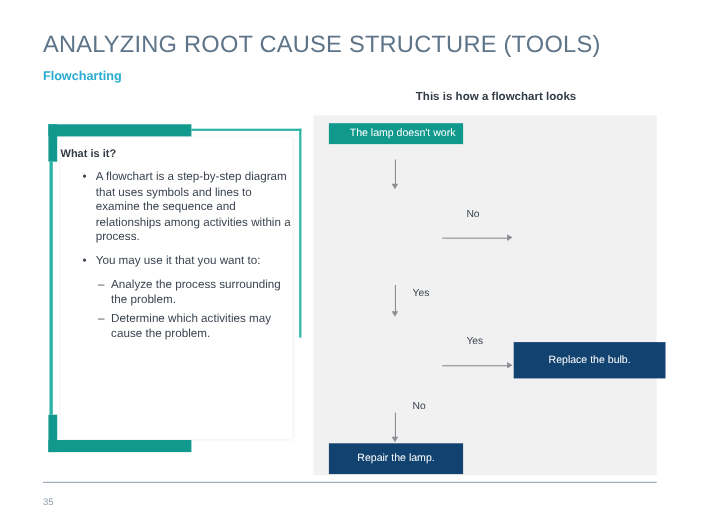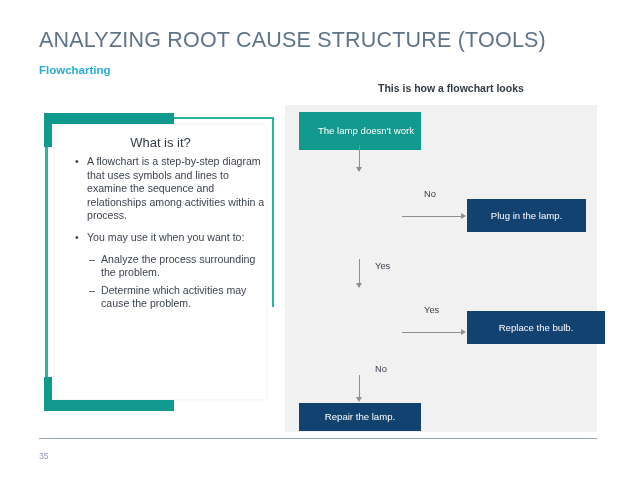--- a/index.html
+++ b/index.html
@@ -123,23 +123,23 @@
     width: 2px;
     height: 190px;
     background: #2bb3a4;
   }
 
   .card-heading {
     position: absolute;
     left: 16px;
     top: 22px;
     width: 211px;
-    text-align: center;
-    font-size: 13px;
-    font-weight: normal;
+    text-align: left;
+    font-size: 10px;
+    font-weight: bold;
     color: #333b44;
   }
   .card-body {
     position: absolute;
     left: 34px;
     top: 42px;
     width: 196px;
   }
   .bullet-l1 {
     position: relative;
@@ -280,46 +280,45 @@
 
   <div class="card-heading">What is it?</div>
 
   <div class="card-body">
     <div class="bullet-l1">
       <span class="mark">•</span>
       <span>A flowchart is a step-by-step diagram that uses symbols and lines to examine the sequence and relationships among activities within a process.</span>
     </div>
     <div class="bullet-l1">
       <span class="mark">•</span>
-      <span>You may use it when you want to:</span>
+      <span>You may use it that you want to:</span>
     </div>
     <div class="bullet-l2">
       <span class="mark">–</span>
       <span>Analyze the process surrounding the problem.</span>
     </div>
     <div class="bullet-l2">
       <span class="mark">–</span>
       <span>Determine which activities may cause the problem.</span>
     </div>
   </div>
 </div>
 
 <div class="flow-panel">
 
-  <div class="node start" style="left:14px; top:7px; width:122px; height:38px;padding-left:12px;">The lamp doesn't work</div>
+  <div class="node start" style="left:14px; top:7px; width:122px; height:19px;padding-left:12px;">The lamp doesn't work</div>
 
   <div class="conn v" style="left:74px; top:40px; width:1px; height:24px;"></div>
   <div class="arrowhead down" style="left:71px; top:62px;"></div>
 
 
   <div class="conn h" style="left:117px; top:111px; width:62px; height:1px;"></div>
   <div class="arrowhead right" style="left:176px; top:108px;"></div>
   <div class="edge-label" style="left:139px; top:83px;">No</div>
 
-  <div class="node action" style="left:182px; top:94px; width:119px; height:33px;">Plug in the lamp.</div>
 
   <div class="conn v" style="left:74px; top:154px; width:1px; height:26px;"></div>
   <div class="arrowhead down" style="left:71px; top:178px;"></div>
   <div class="edge-label" style="left:90px; top:155px;">Yes</div>
 
 
   <div class="conn h" style="left:117px; top:227px; width:62px; height:1px;"></div>
   <div class="arrowhead right" style="left:176px; top:224px;"></div>
   <div class="edge-label" style="left:139px; top:199px;">Yes</div>
 

